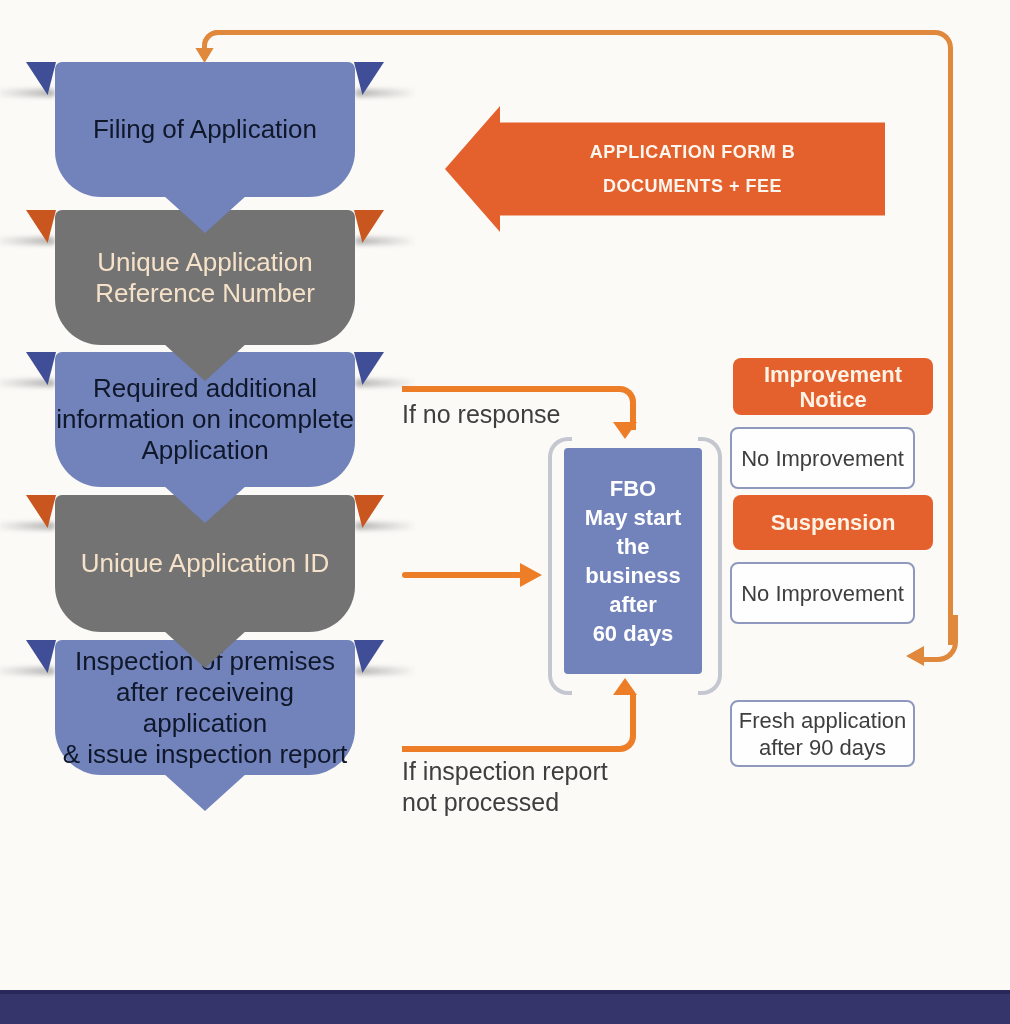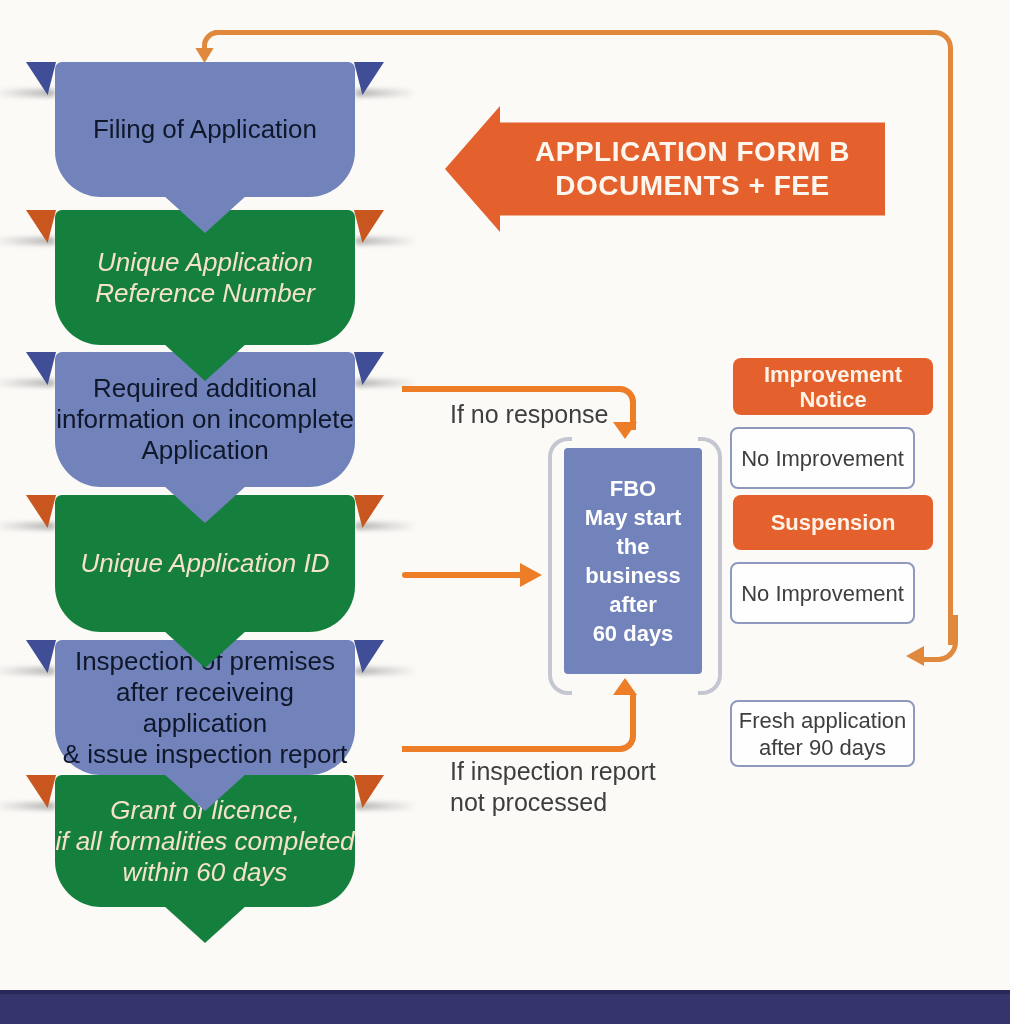--- a/index.html
+++ b/index.html
@@ -30,55 +30,55 @@
   .banner .fr{right:-29px;clip-path:polygon(0 0,100% 0,28% 100%);}
   .banner .shadow{
     position:absolute;z-index:0;top:27px;height:8px;width:62px;
     filter:blur(2px);border-radius:4px;
   }
   .banner .sh-l{left:-62px;background:linear-gradient(to left,rgba(110,110,110,.5),rgba(110,110,110,0));}
   .banner .sh-r{right:-62px;background:linear-gradient(to right,rgba(110,110,110,.5),rgba(110,110,110,0));}
 
   .banner.blue .body,.banner.blue .tail{background:#7282BB;color:#0f172a;}
   .banner.blue .fold{background:#3F4E97;}
-  .banner.orange .body,.banner.orange .tail{background:#15803d;color:#F6E2C8;font-style:italic;}
+  .banner.orange .body,.banner.orange .tail{background:#737373;color:#F6E2C8;}
   .banner.orange .fold{background:#C9551F;}
 
   .b1{top:62px;height:135px;z-index:12;}
   .b2{top:210px;height:135px;z-index:11;}
   .b3{top:352px;height:135px;z-index:10;}
   .b4{top:495px;height:137px;z-index:9;}
   .b5{top:640px;height:135px;z-index:8;}
   .b6{top:775px;height:132px;z-index:7;}
 
   
   .big-arrow{
     position:absolute;left:445px;top:106px;width:440px;height:126px;
     background:#E4602C;
     clip-path:polygon(0 50%,12.5% 0,12.5% 13%,100% 13%,100% 87%,12.5% 87%,12.5% 100%);
   }
   .big-arrow .txt{
     position:absolute;left:12.5%;right:0;top:13%;bottom:13%;
     display:flex;align-items:center;justify-content:center;text-align:center;
-    color:#FDF6EE;font-weight:bold;font-size:28px;line-height:34px;letter-spacing:.5px;
+    color:#FDF6EE;font-weight:bold;font-size:18px;line-height:34px;letter-spacing:.5px;
   }
 
   
   .bracket{position:absolute;top:437px;width:20px;height:250px;border:4px solid #C4C7D0;}
   .br-l{left:548px;border-right:none;border-radius:20px 0 0 20px;}
   .br-r{left:698px;border-left:none;border-radius:0 20px 20px 0;}
   .fbo{
     position:absolute;left:564px;top:448px;width:138px;height:226px;
     background:#7282BB;border-radius:4px;
     display:flex;align-items:center;justify-content:center;text-align:center;
     color:#fff;font-weight:bold;font-size:22px;line-height:29px;
   }
 
   
-  .lbl{position:absolute;color:#3E3E3E;font-size:25px;line-height:31px;margin-left:48px;}
+  .lbl{position:absolute;color:#3E3E3E;font-size:25px;line-height:31px;}
   .arr-no-response{
     position:absolute;left:402px;top:386px;width:228px;height:38px;
     border-top:6px solid #EE7D28;border-right:6px solid #EE7D28;
     border-top-right-radius:16px;
   }
   .arr-no-inspection{
     position:absolute;left:402px;top:572px;width:120px;height:6px;
     background:#EE7D28;border-radius:3px;
   }
   .arr-not-processed{
@@ -195,32 +195,20 @@
     <div class="fold fl"></div>
     <div class="fold fr"></div>
     <div class="tail"></div>
     <div class="body">
         <span class="ws">Inspection of premises
 after receiveing application
 &amp; issue inspection report</span>
       </div>
   </div>
 
-  <div class="banner b6 orange">
-    <div class="shadow sh-l"></div>
-    <div class="shadow sh-r"></div>
-    <div class="fold fl"></div>
-    <div class="fold fr"></div>
-    <div class="tail"></div>
-    <div class="body">
-        <span class="ws">Grant of licence,
-if all formalities completed
-within 60 days</span>
-      </div>
-  </div>
 
   <div class="big-arrow">
     <div class="txt ws">APPLICATION FORM B
 DOCUMENTS + FEE</div>
   </div>
 
   <div class="bracket br-l"></div>
   <div class="bracket br-r"></div>
   <div class="fbo">
     <span class="ws">FBO

